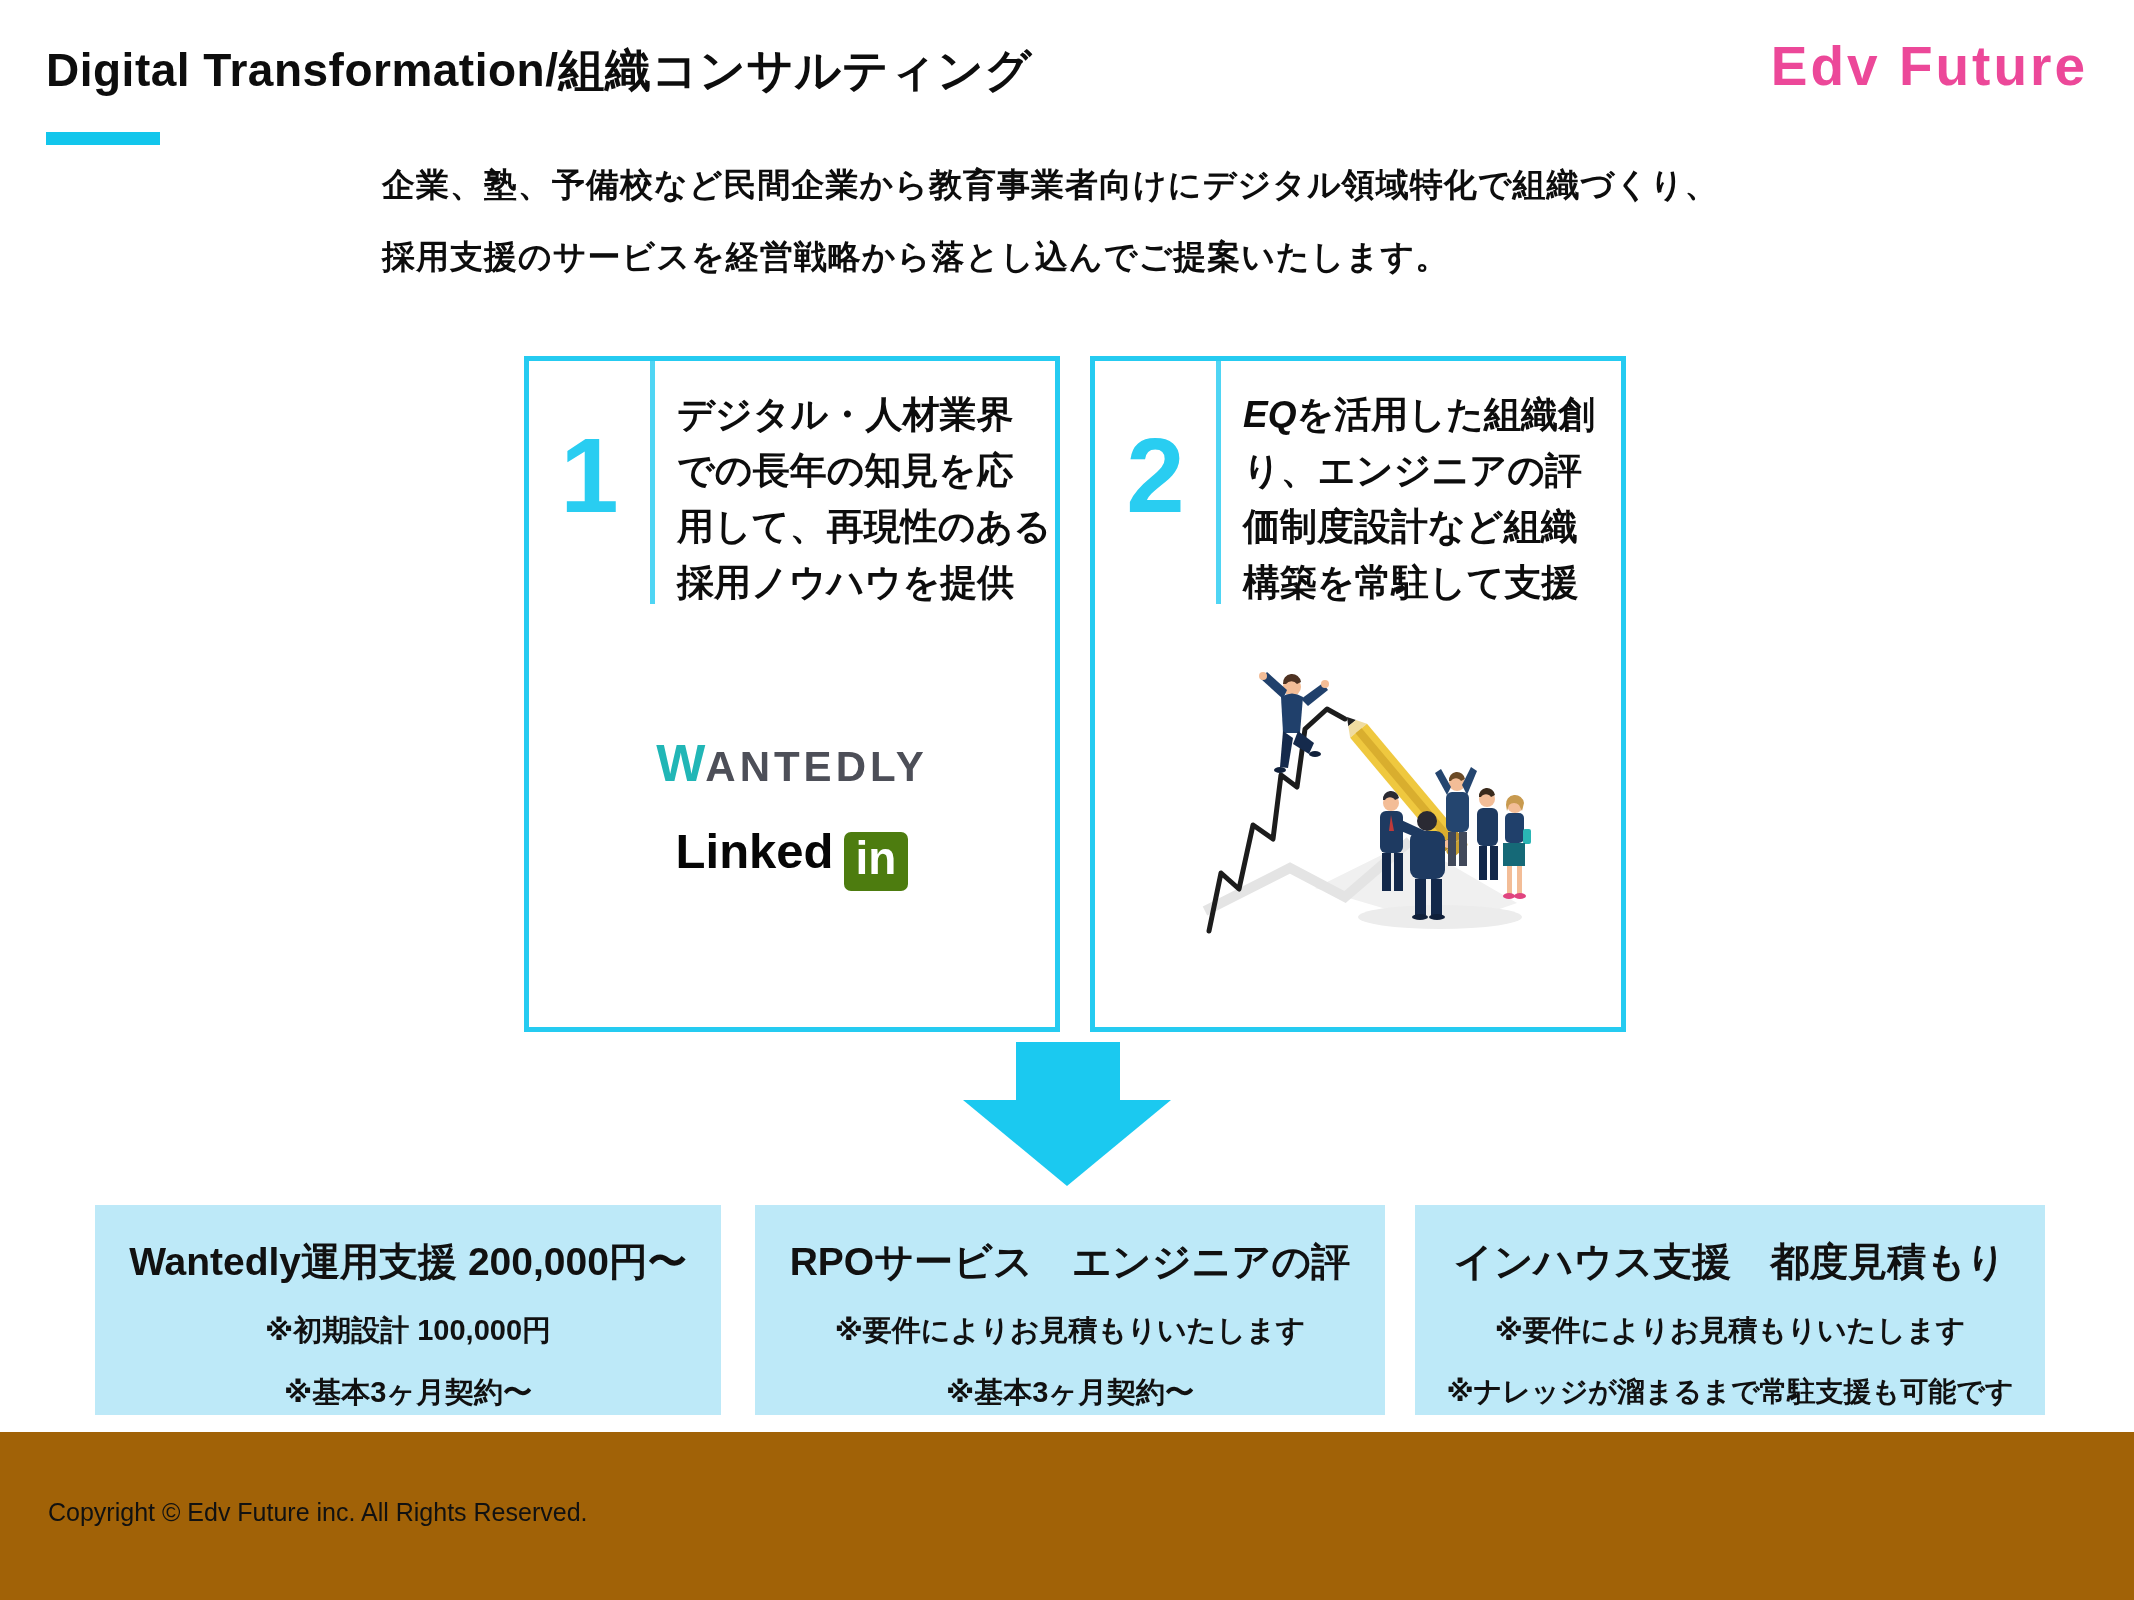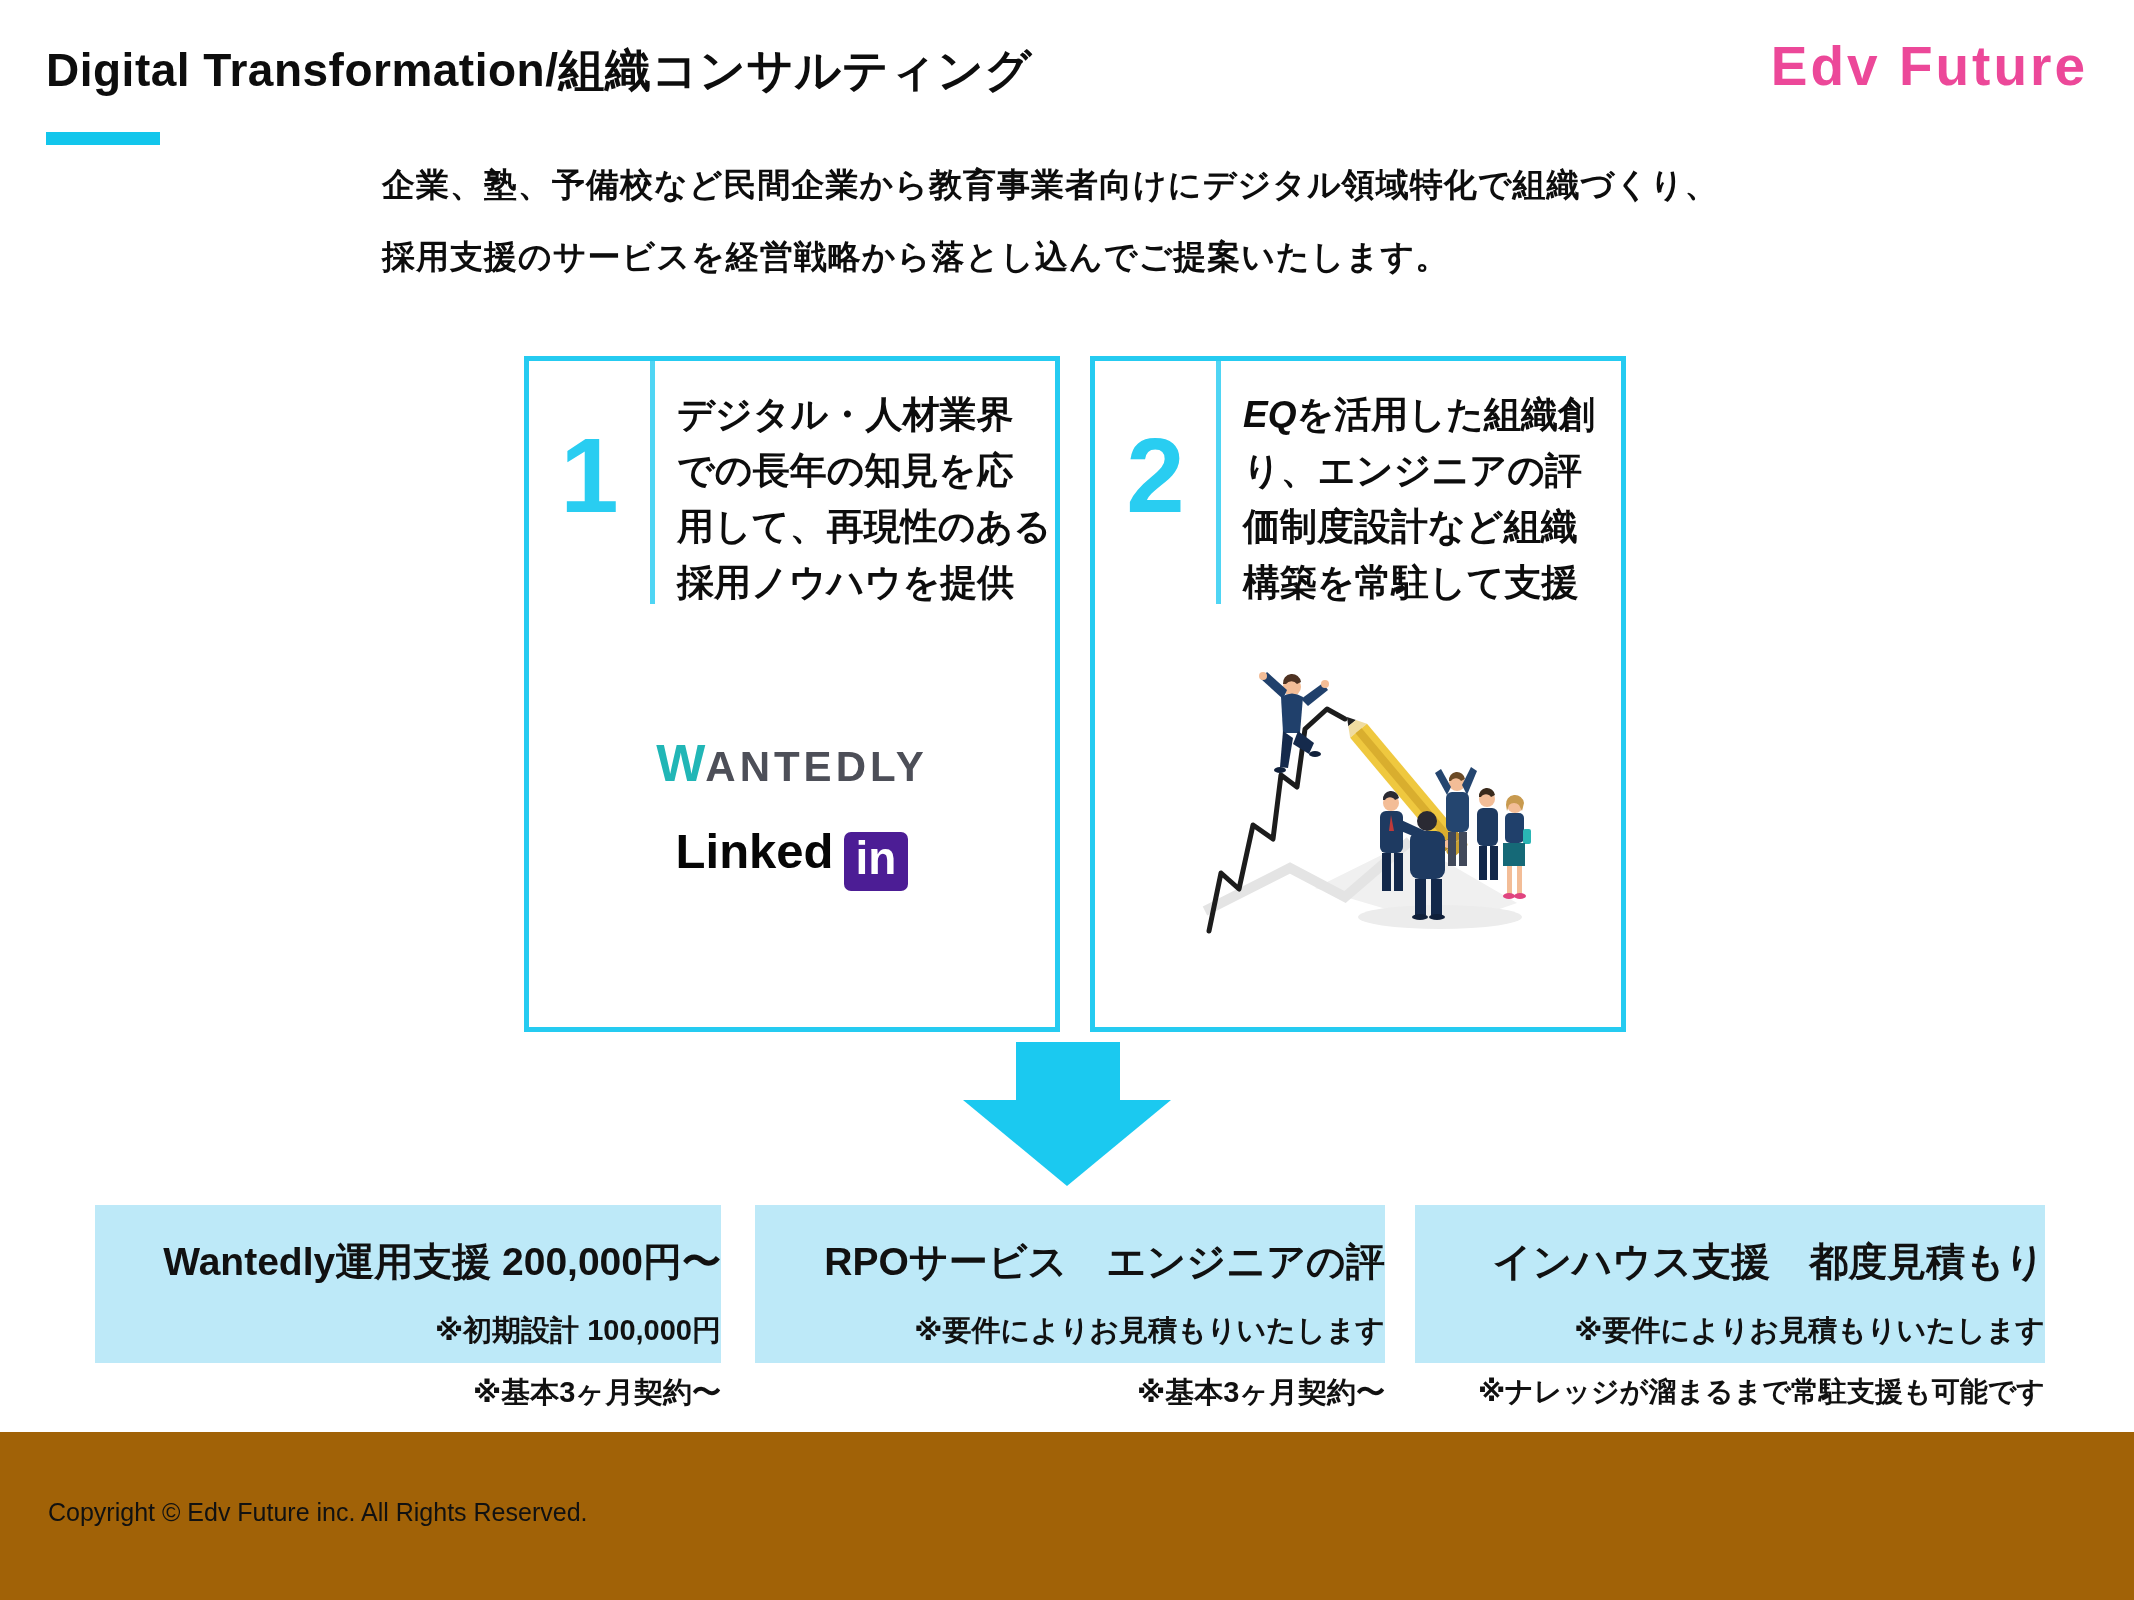--- a/index.html
+++ b/index.html
@@ -18,29 +18,29 @@
   .step-card { position:absolute; top:356px; width:526px; height:666px; border:5px solid #25CBF1; background:#fff; }
   .step-card.one { left:524px; } .step-card.two { left:1090px; }
   .step-number { position:absolute; left:0; top:62px; width:121px; text-align:center; font-size:105px; line-height:1; font-weight:bold; color:#29CDF1; }
   .step-divider { position:absolute; left:121px; top:0; width:5px; height:243px; background:#4FD5F4; }
   .step-text { position:absolute; left:148px; top:26px; font-size:37px; font-weight:bold; line-height:56px; color:#0d0d0d; white-space:nowrap; }
   .eq { font-style:italic; }
   
   .wantedly-logo { position:absolute; left:0; width:100%; top:372px; text-align:center; font-weight:bold; color:#4D4F58; letter-spacing:4px; font-size:42px; white-space:nowrap; }
   .wantedly-logo .w { color:#21B6B6; font-size:52px; letter-spacing:0; }
   .linkedin-logo { position:absolute; left:0; width:100%; top:462px; text-align:center; font-weight:bold; font-size:49px; color:#060606; white-space:nowrap; }
-  .linkedin-badge { display:inline-block; background:#4c1d95; color:#ffffff; border-radius:7px; padding:1px 12px 7px 12px; margin-left:10px; font-size:46px; line-height:1.1; vertical-align:-6px; }
+  .linkedin-badge { display:inline-block; background:#4d7c0f; color:#ffffff; border-radius:7px; padding:1px 12px 7px 12px; margin-left:10px; font-size:46px; line-height:1.1; vertical-align:-6px; }
   
   .illus-wrap { position:absolute; left:100px; top:292px; width:340px; height:300px; }
   
   .arrow-rect { position:absolute; left:1016px; top:1042px; width:104px; height:58px; background:#1BC9F0; }
   .arrow-tri  { position:absolute; left:963px; top:1100px; width:0; height:0;
                 border-left:104px solid transparent; border-right:104px solid transparent; border-top:86px solid #1BC9F0; }
   
-  .offer { position:absolute; top:1205px; height:158px; background:#BDE9F8; text-align:right; }
+  .offer { position:absolute; top:1205px; height:210px; background:#BDE9F8; text-align:center; }
   .offer.a { left:95px;  width:626px; }
   .offer.b { left:755px; width:630px; }
   .offer.c { left:1415px; width:630px; }
   .offer-title { margin-top:30px; font-size:39px; font-weight:bold; white-space:nowrap; }
   .offer-note  { margin-top:22px; font-size:29px; font-weight:bold; white-space:nowrap; }
   .offer.c .offer-note.n2 { font-size:28px; }
   
   .footer-band { position:absolute; left:0; top:1432px; width:2134px; height:168px; background:#a16207; }
   .copyright { position:absolute; left:48px; top:66px; font-size:25px; color:#111; white-space:nowrap; }
 </style>

